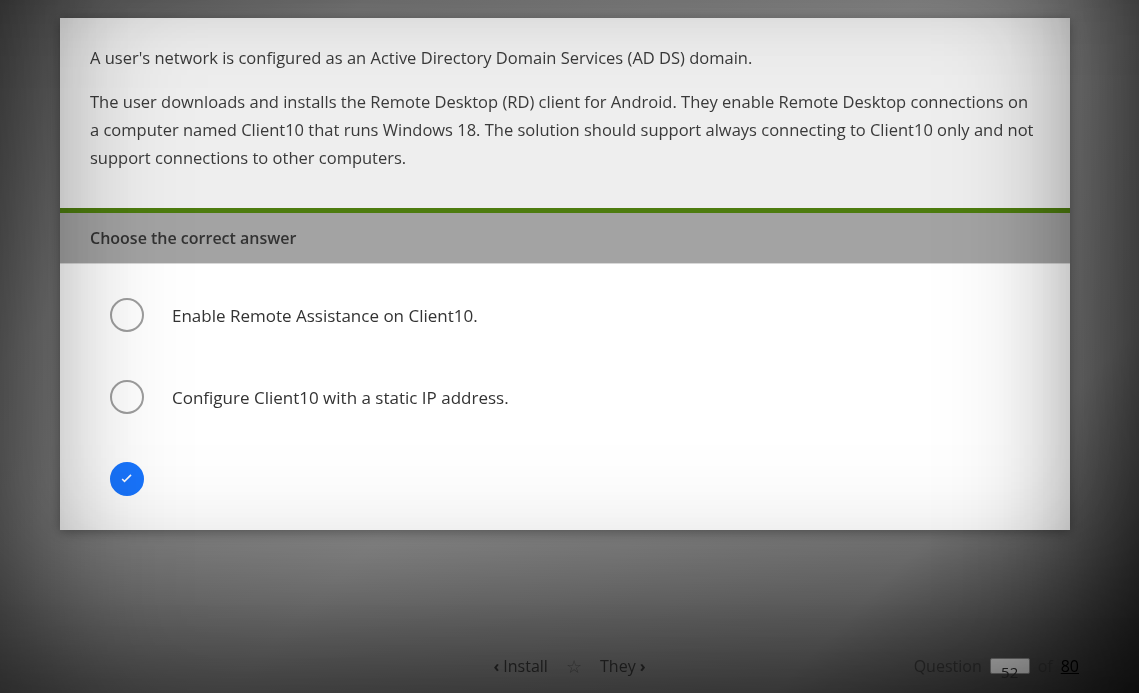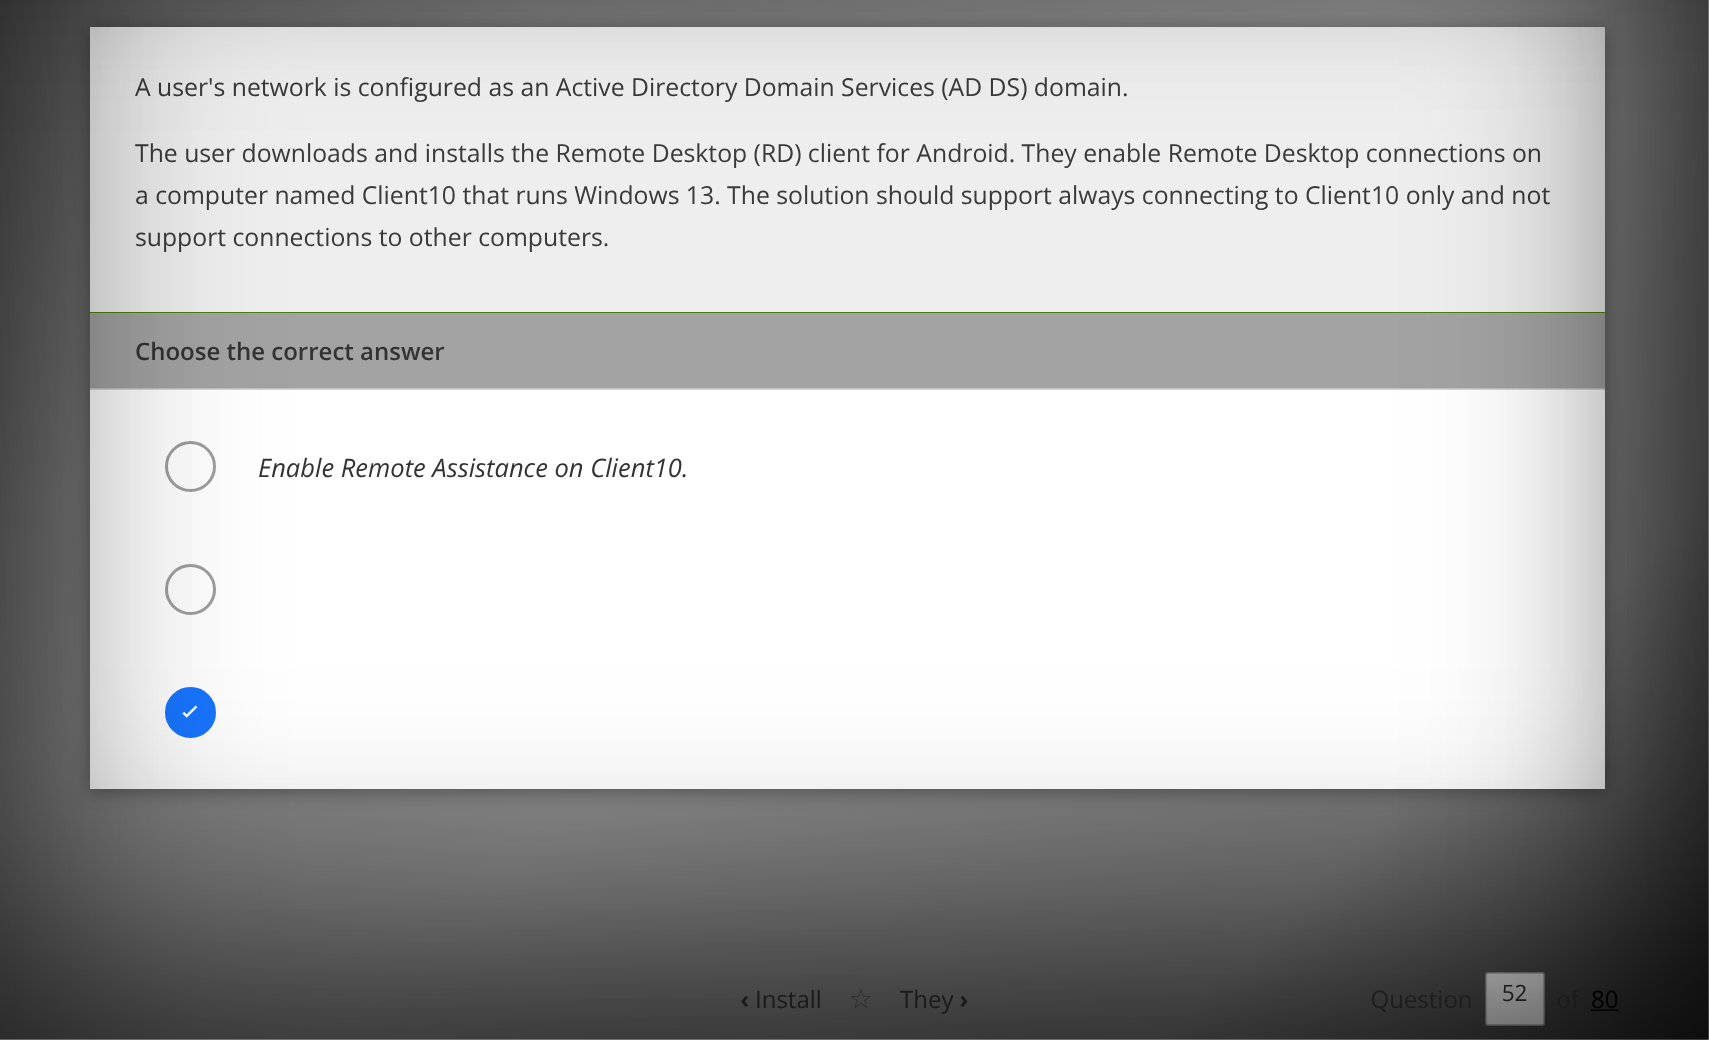--- a/index.html
+++ b/index.html
@@ -20,21 +20,21 @@
   .card {
     background: #f5f5f5;
     box-shadow: 0 2px 12px rgba(0,0,0,0.35);
     border-radius: 2px;
     width: 1010px;
     margin-left: 20px;
   }
   .question-block {
     padding: 26px 30px 20px 30px;
     background: #eeeeee;
-    border-bottom: 1px solid #4d7c0f;
+    border-bottom: 5px solid #4d7c0f;
     line-height: 1.7;
     font-size: 16.5px;
     color: #3a3a3a;
   }
   .question-block p { margin-bottom: 16px; }
   .instruction-bar {
     padding: 14px 30px;
     border-bottom: 1px solid #d8d8d8;
     font-weight: 600;
     font-size: 16px;
@@ -65,21 +65,20 @@
   }
   .radio.selected {
     background: #1976ff;
     border-color: #1976ff;
   }
   .radio.selected svg { display: block; }
   .radio svg { display: none; }
   .answer-label {
     font-size: 17px;
     color: #333;
-    font-style: italic;
   }
   .footer {
     position: absolute;
     bottom: 0;
     left: 0;
     right: 0;
     height: 54px;
     display: flex;
     align-items: center;
     justify-content: space-between;
@@ -112,21 +111,21 @@
   .footer-right {
     display: flex;
     align-items: center;
     gap: 8px;
     margin-left: auto;
   }
   .qnum-box {
     border: 1px solid #999;
     background: #fdfdfd;
     width: 40px;
-    height: 36px;
+    height: 16px;
     text-align: center;
     line-height: 26px;
     font-size: 15px;
     color: #333;
     border-radius: 2px;
   }
   .of-total {
     color: #000000;
     text-decoration: underline;
     cursor: pointer;
@@ -142,39 +141,40 @@
   }
 </style>
 </head>
 <body>
 
 <div class="screen">
   <div class="card">
 
     <div class="question-block">
       <p>A user's network is configured as an Active Directory Domain Services (AD DS) domain.</p>
-      <p>The user downloads and installs the Remote Desktop (RD) client for Android. They enable Remote Desktop connections on a computer named Client10 that runs Windows 13. The solution should support always connecting to Client10 only and not support connections to other computers.</p>
+      <p>The user downloads and installs the Remote Desktop (RD) client for Android. They enable Remote Desktop connections on a computer named Client10 that runs Windows 18. The solution should support always connecting to Client10 only and not support connections to other computers.</p>
     </div>
 
     <div class="instruction-bar">Choose the correct answer</div>
 
     <div class="answers">
 
       <div class="answer">
         <span class="radio">
           
         </span>
         <span class="answer-label">Enable Remote Assistance on Client10.</span>
       </div>
 
 
       <div class="answer">
         <span class="radio">
           
         </span>
+        <span class="answer-label">Configure Client10 with a static IP address.</span>
       </div>
 
       <div class="answer">
         <span class="radio selected">
           <svg width="20" height="20" viewBox="0 0 24 24">
               <path fill="#fff" d="M9 16.2l-3.5-3.5 1.4-1.4L9 13.4l7.1-7.1 1.4 1.4z"></path>
             </svg>
         </span>
       </div>
 

